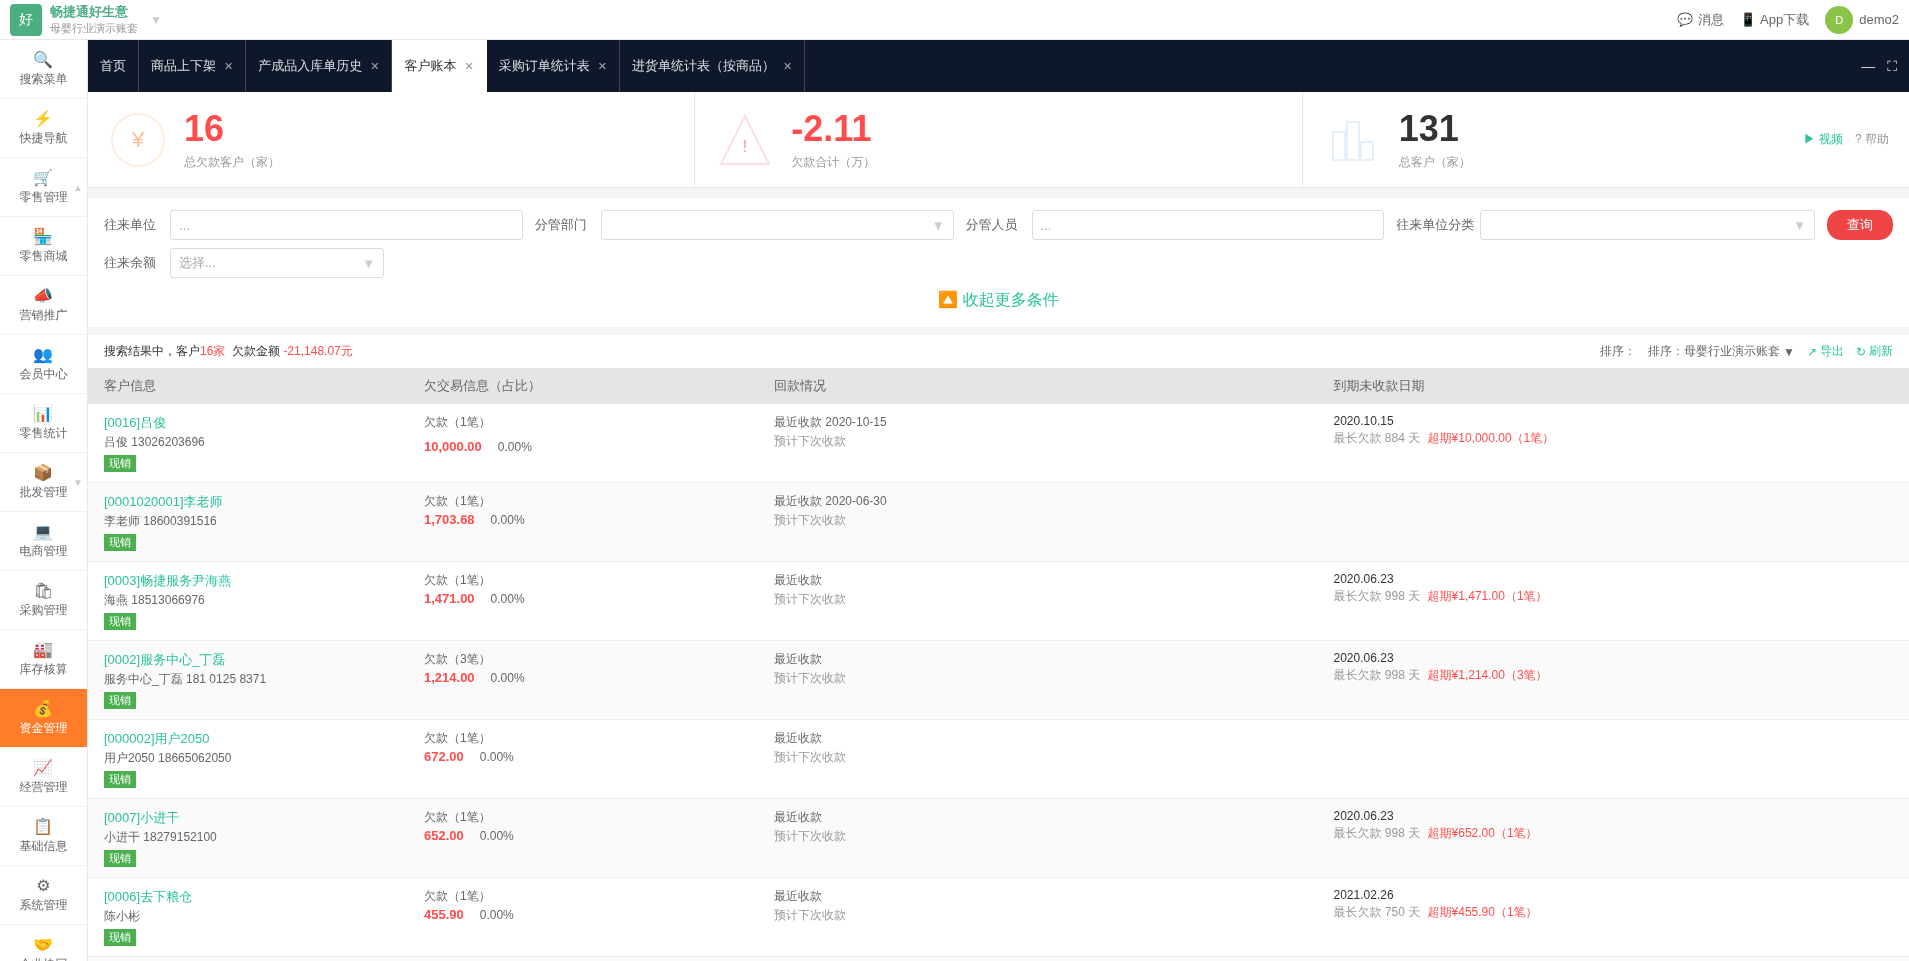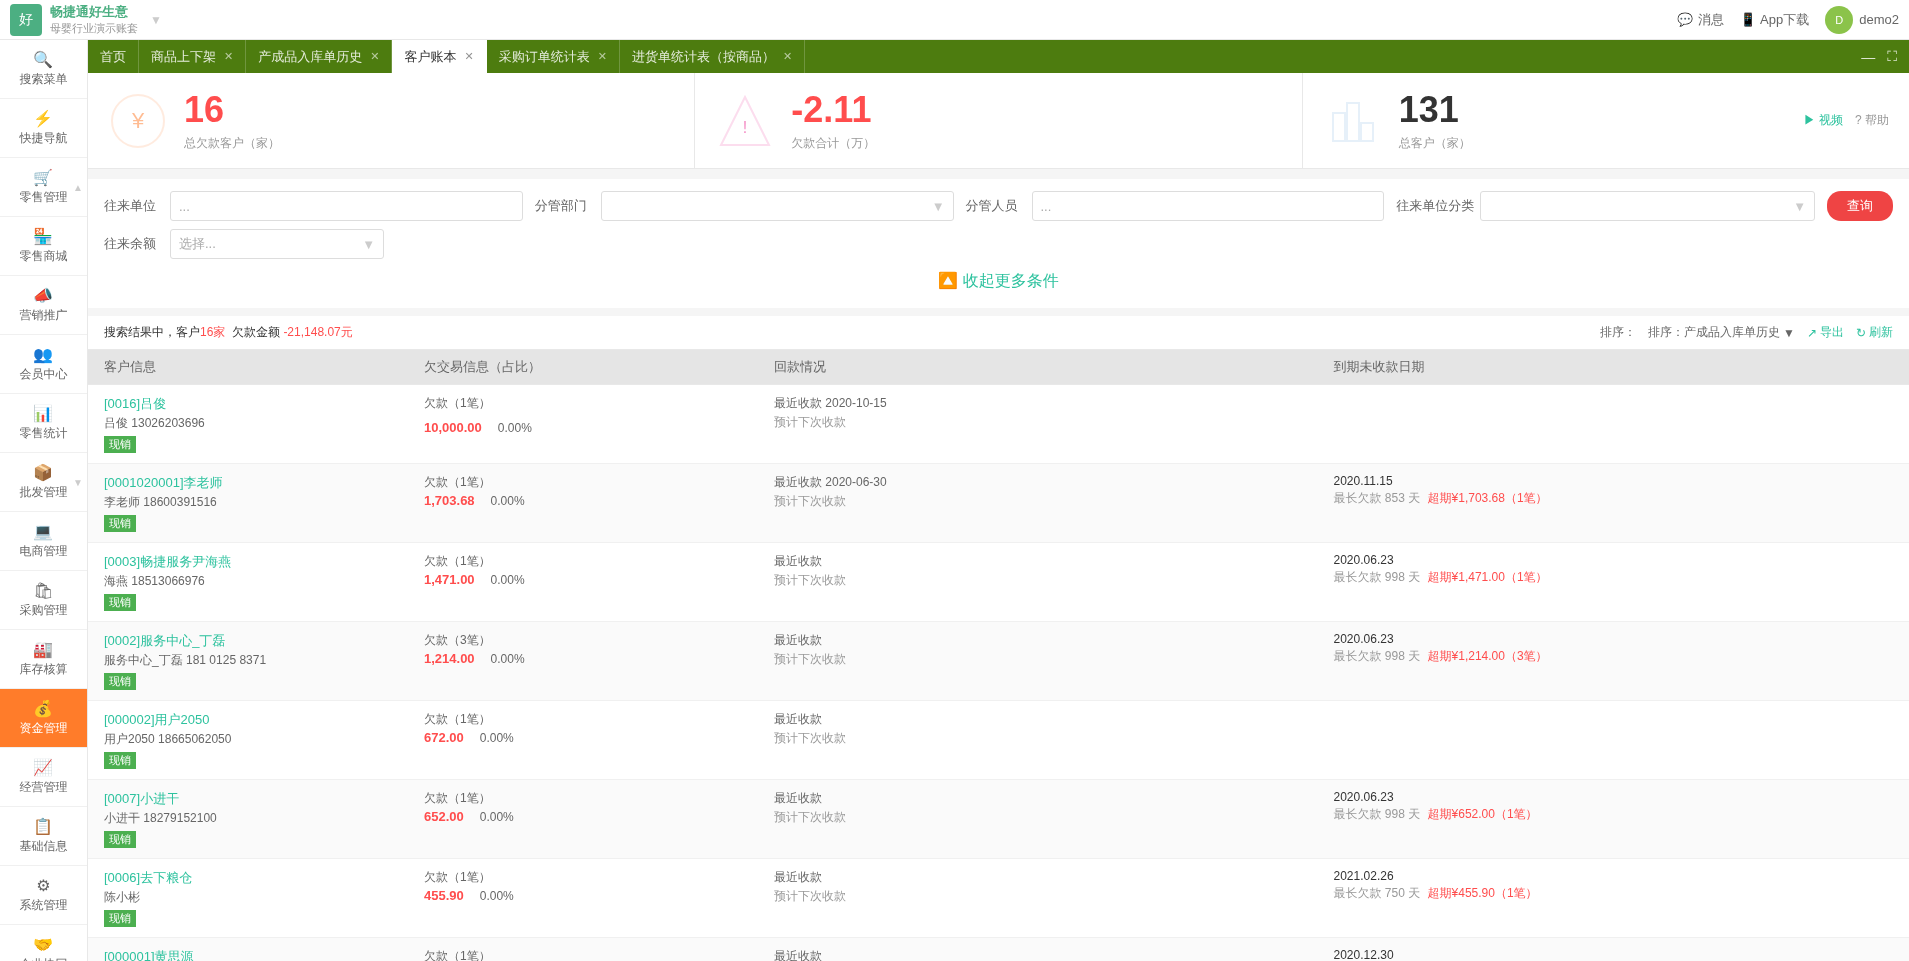--- a/index.html
+++ b/index.html
@@ -29,22 +29,22 @@
     .sidebar { width: 88px; background: #fff; border-right: 1px solid #e8e8e8; display: flex; flex-direction: column; overflow-y: auto; }
     .sidebar-item { padding: 10px 4px; text-align: center; cursor: pointer; color: #666; font-size: 12px; border-bottom: 1px solid #f0f0f0; }
     .sidebar-item.active { background: #ff7c2a; color: #fff; }
     .sidebar-item .icon { font-size: 16px; margin-bottom: 2px; }
 
     
     .content-area { flex: 1; display: flex; flex-direction: column; overflow: hidden; }
     
     
     .tab-bar {
-      height: 33px;
-      background: #4d7c0f;
+      height: 52px;
+      background: #0f172a;
       display: flex;
       align-items: stretch;
       overflow: hidden;
     }
     .tab-bar-left { display: flex; align-items: stretch; flex: 1; }
     .tab-item {
       display: flex;
       align-items: center;
       padding: 0 12px;
       cursor: pointer;
@@ -411,21 +411,21 @@
 
       <div class="results-bar">
         <div>
           <span class="search-results-text">
             搜索结果中，客户<span style="color:#ff4d4d;">16家</span>&nbsp;&nbsp;欠款金额&nbsp;<span style="color:#ff4d4d;">-21,148.07元</span>
           </span>
         </div>
         <div class="sort-area">
           <span style="color:#666;">排序：</span>
           <span class="sort-btn">
-            <span>排序：产成品入库单历史</span>
+            <span>排序：母婴行业演示账套</span>
             <span>▼</span>
           </span>
           <span class="action-btn">
             <span>↗</span>
             <span>导出</span>
           </span>
           <span class="action-btn">
             <span>↻</span>
             <span>刷新</span>
           </span>
@@ -451,46 +451,46 @@
             <div class="debt-count">欠款（1笔）</div>
             <div style="display:flex;align-items:flex-end;gap:16px;margin-top:8px;">
               <span class="debt-amount">10,000.00</span>
               <span class="debt-ratio">0.00%</span>
             </div>
           </div>
           <div>
             <div class="return-latest">最近收款   2020-10-15</div>
             <div class="return-next">预计下次收款</div>
           </div>
+          <div>
+            <div class="due-date">2020.10.15</div>
+            <div class="overdue-info">
+              <span>最长欠款 884 天</span>
+              <span class="overdue-amount" style="margin-left:4px;">超期¥10,000.00（1笔）</span>
+            </div>
+          </div>
         </div>
 
         <div class="table-row" style="background:#fafafa;">
           <div>
             <div class="customer-name">[0001020001]李老师</div>
             <div class="customer-phone">李老师 18600391516</div>
             <span class="tag-xian">现销</span>
           </div>
           <div>
             <div class="debt-count">欠款（1笔）</div>
             <div style="display:flex;align-items:center;gap:16px;margin-top:2px;">
               <span class="debt-amount">1,703.68</span>
               <span class="debt-ratio">0.00%</span>
             </div>
           </div>
           <div>
             <div class="return-latest">最近收款   2020-06-30</div>
             <div class="return-next">预计下次收款</div>
           </div>
-          <div>
-            <div class="due-date">2020.11.15</div>
-            <div class="overdue-info">
-              <span>最长欠款 853 天</span>
-              <span class="overdue-amount" style="margin-left:4px;">超期¥1,703.68（1笔）</span>
-            </div>
-          </div>
         </div>
 
         <div class="table-row">
           <div>
             <div class="customer-name">[0003]畅捷服务尹海燕</div>
             <div class="customer-phone">海燕 18513066976</div>
             <span class="tag-xian">现销</span>
           </div>
           <div>
             <div class="debt-count">欠款（1笔）</div>

